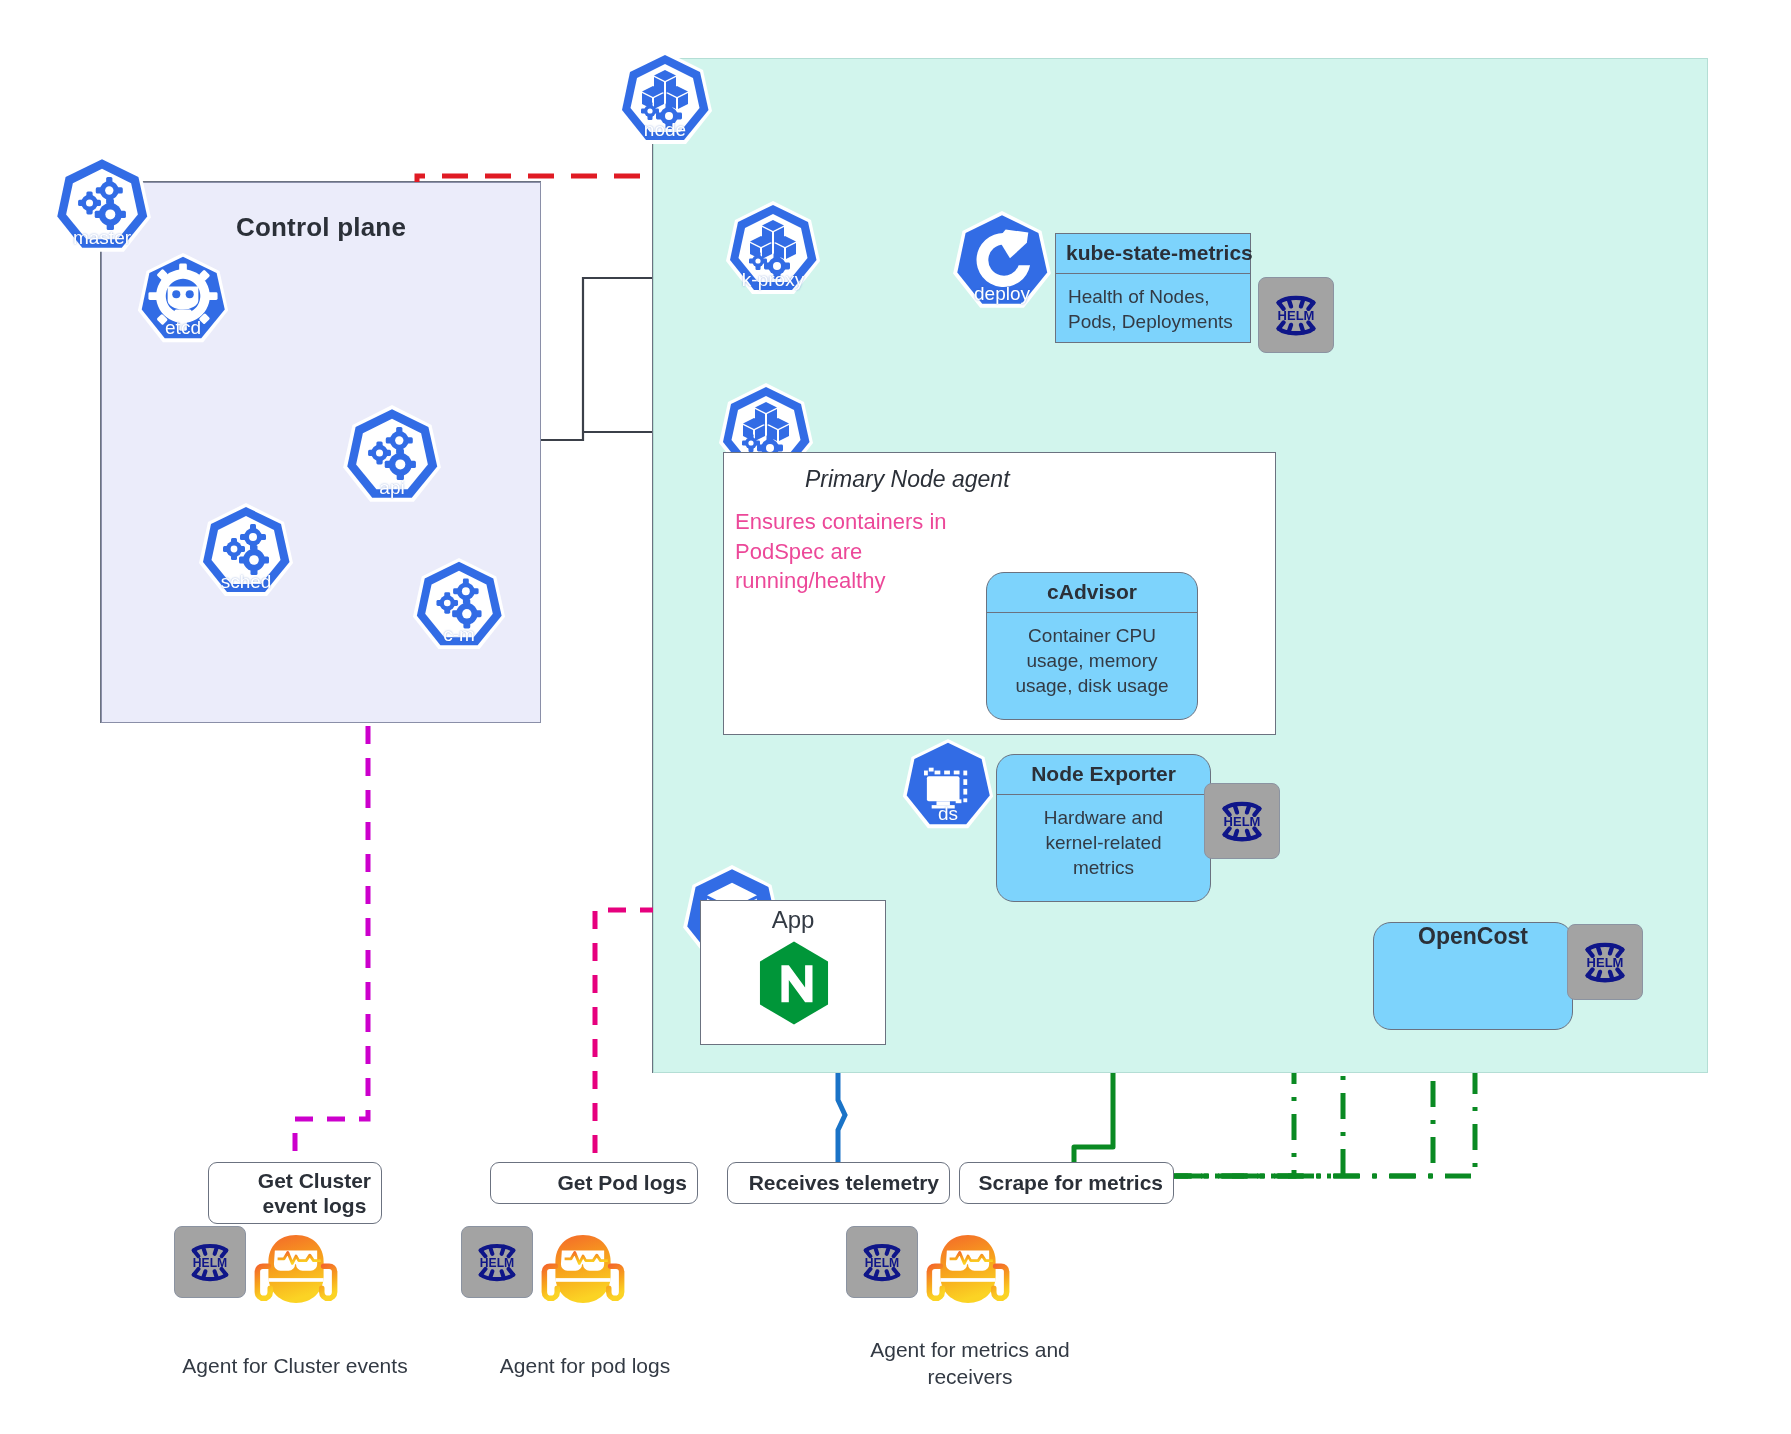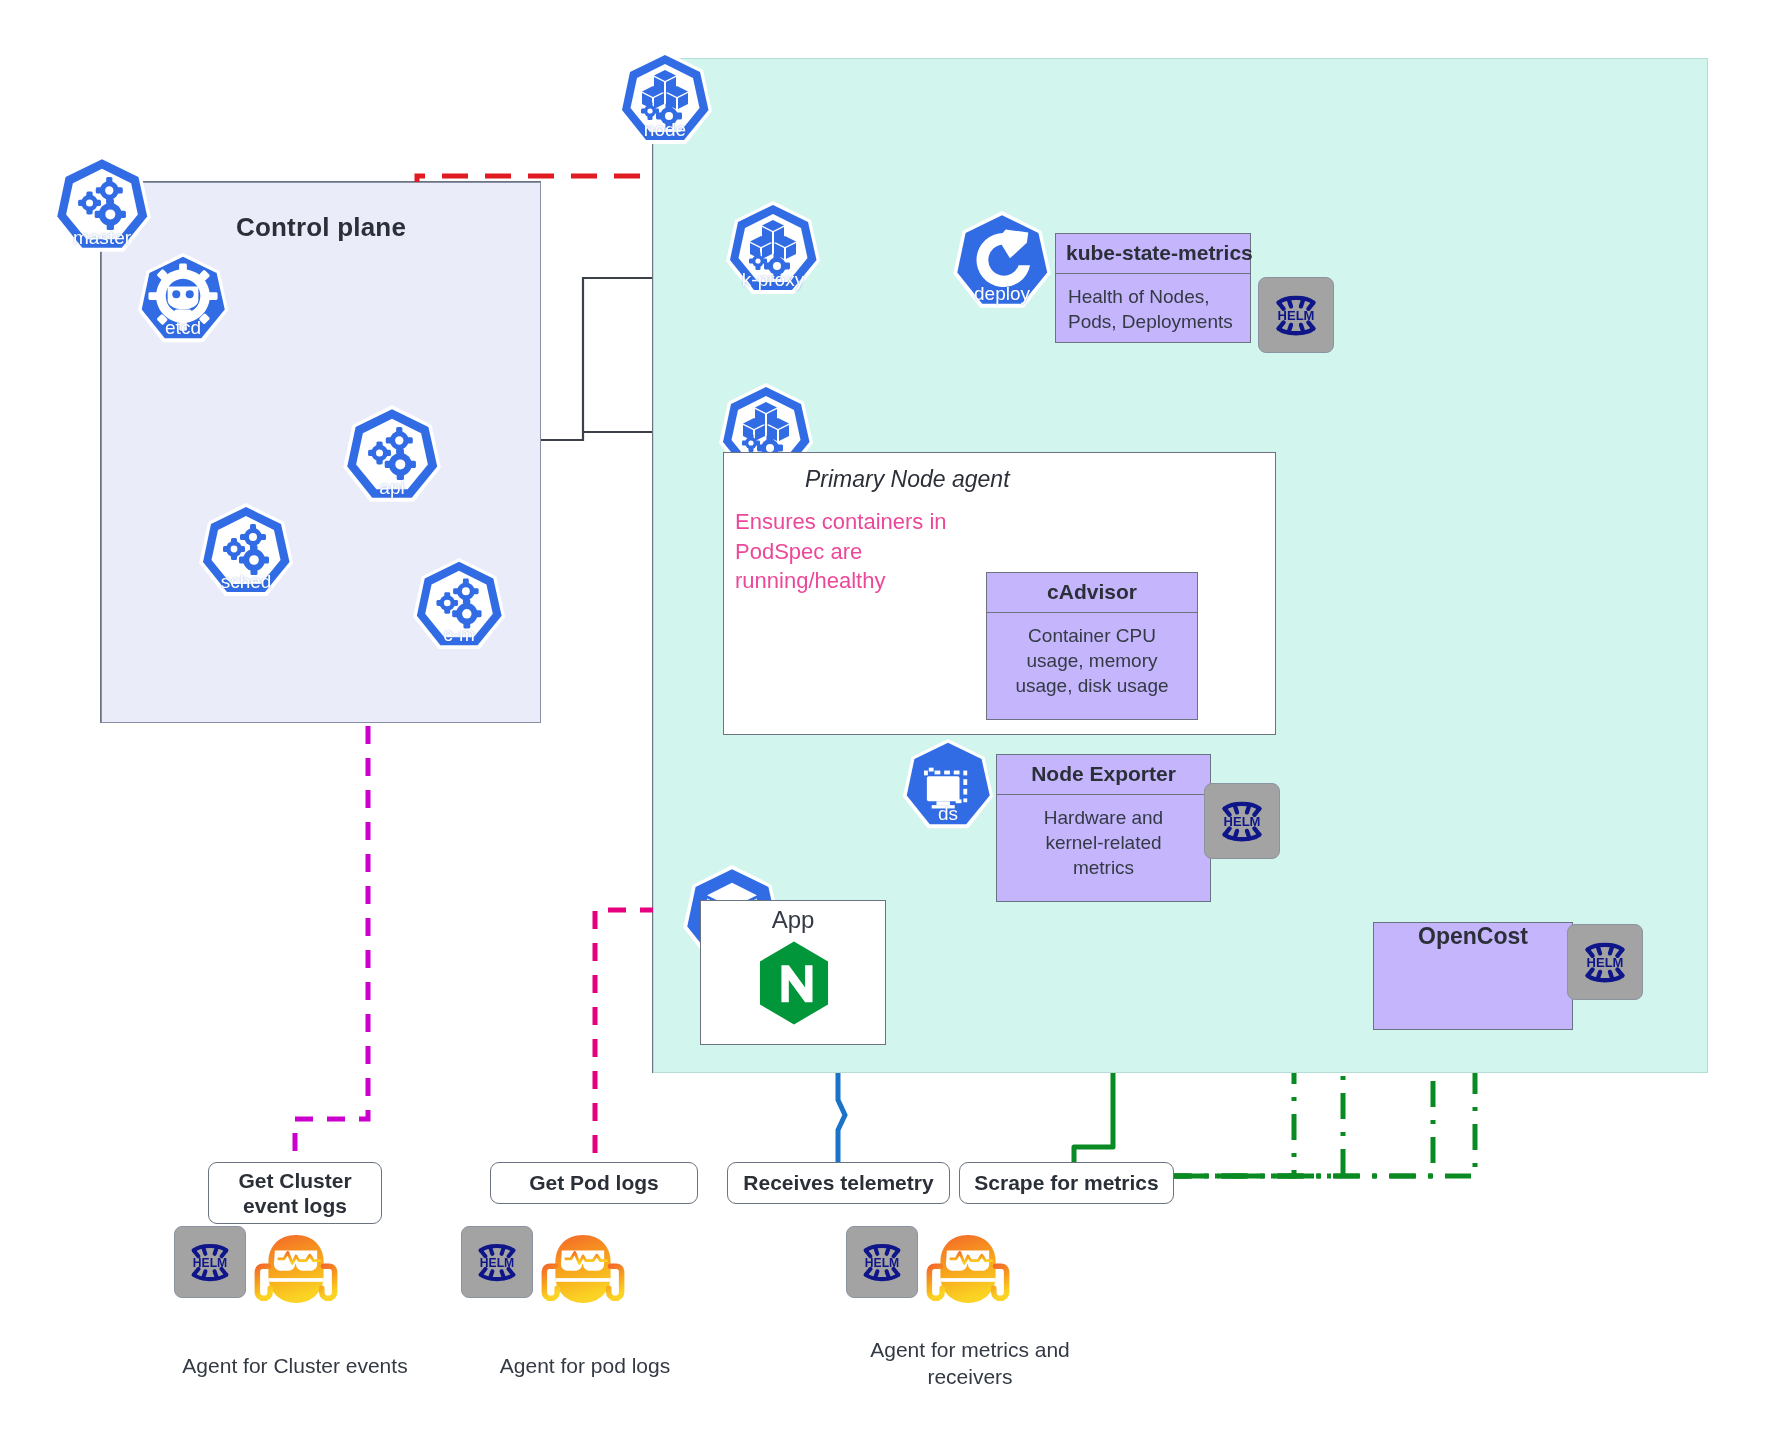--- a/index.html
+++ b/index.html
@@ -65,21 +65,21 @@
     font-size: 19px;
     font-family: "Liberation Sans", sans-serif;
     line-height: 1;
     pointer-events: none;
     text-shadow: 0 0 2px rgba(40,90,190,.55);
   }
 
   
   .card {
     position: absolute;
-    background: #c4b5fd;
+    background: #7dd3fc;
     border: 1px solid #6b7280;
     box-sizing: border-box;
   }
   .card-hdr {
     font-weight: bold;
     font-size: 21px;
     text-align: center;
     color: #2b3038;
     padding: 7px 10px 8px 10px;
     border-bottom: 1px solid #6b7280;
@@ -87,21 +87,21 @@
   }
   .card-body {
     font-size: 19px;
     color: #333a44;
     padding: 10px 12px;
     line-height: 1.32;
   }
   .card-body.ctr { text-align: center; }
 
   
-  .rcard { border-radius: 0; }
+  .rcard { border-radius: 18px; }
   .rcard .card-hdr { border-radius: 9px 9px 0 0; }
 
   
   .helm {
     position: absolute;
     background: #a3a3a3;
     border: 1px solid #8b93a1;
     border-radius: 8px;
     box-sizing: border-box;
     display: flex;
@@ -112,21 +112,21 @@
 
   
   .pill {
     position: absolute;
     background: #ffffff;
     border: 1px solid #6b7280;
     border-radius: 9px;
     box-sizing: border-box;
     display: flex;
     align-items: center;
-    justify-content: center;
+    justify-content: flex-end;
     text-align: center;
     font-weight: bold;
     font-size: 21px;
     color: #2b3038;
     line-height: 1.2;
     padding: 2px 10px;
     white-space: pre-line;
   }
 
   

